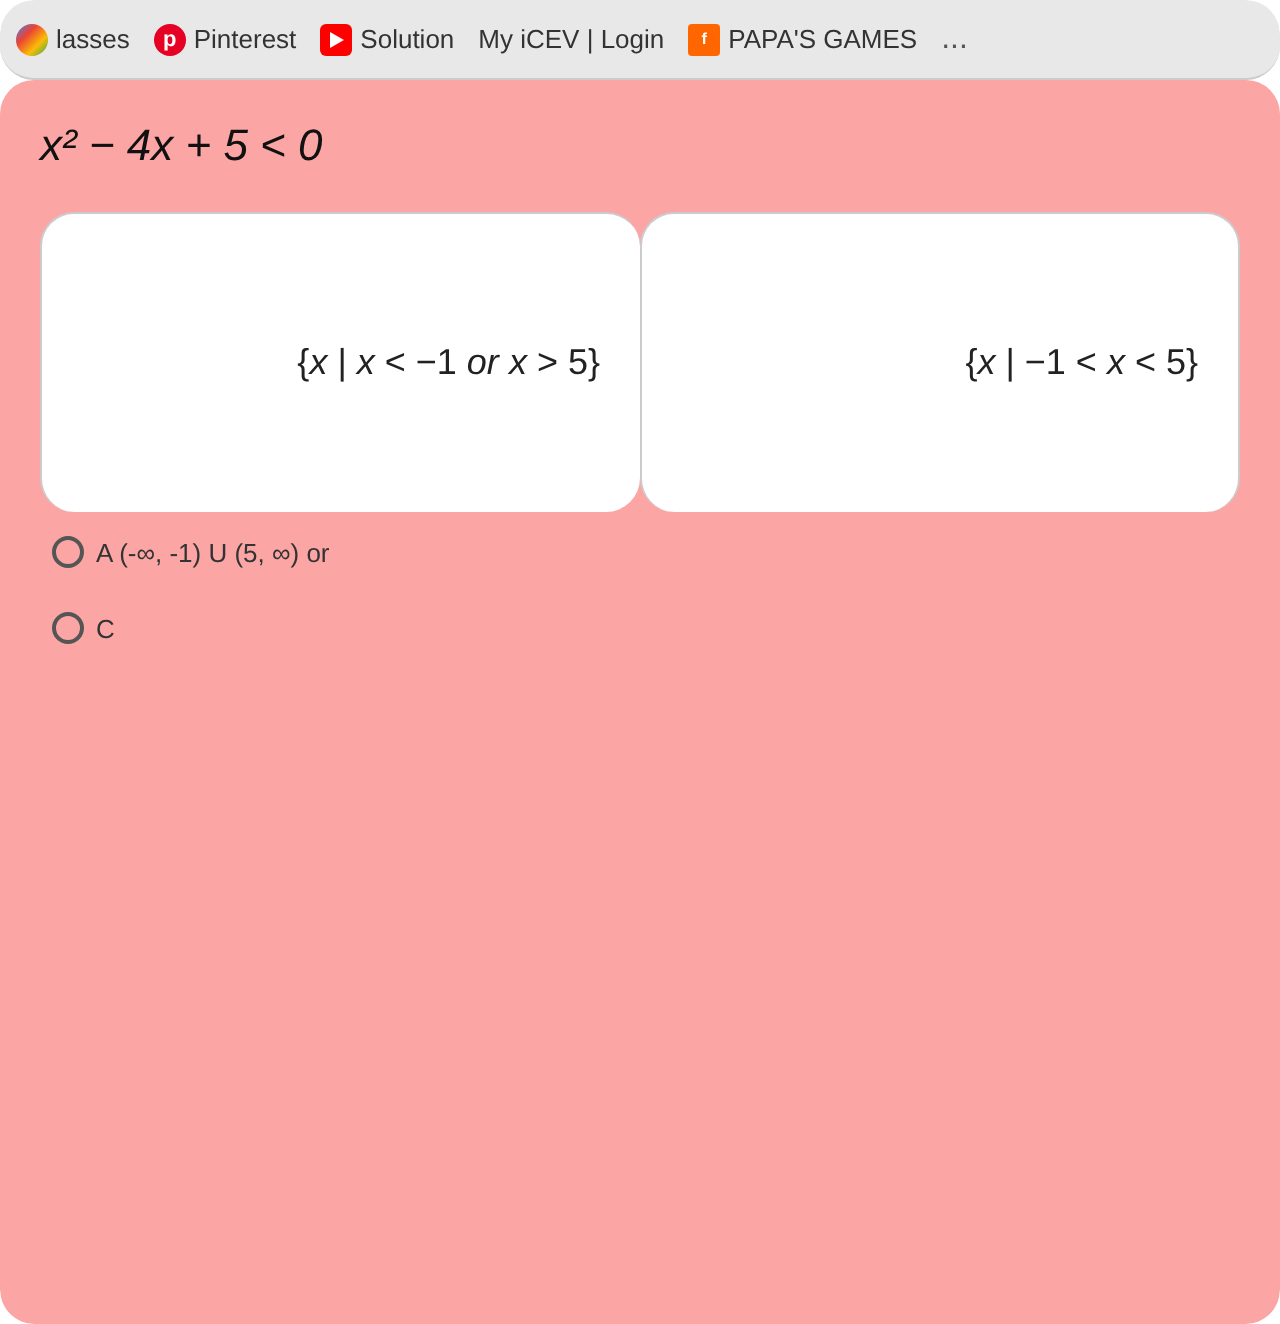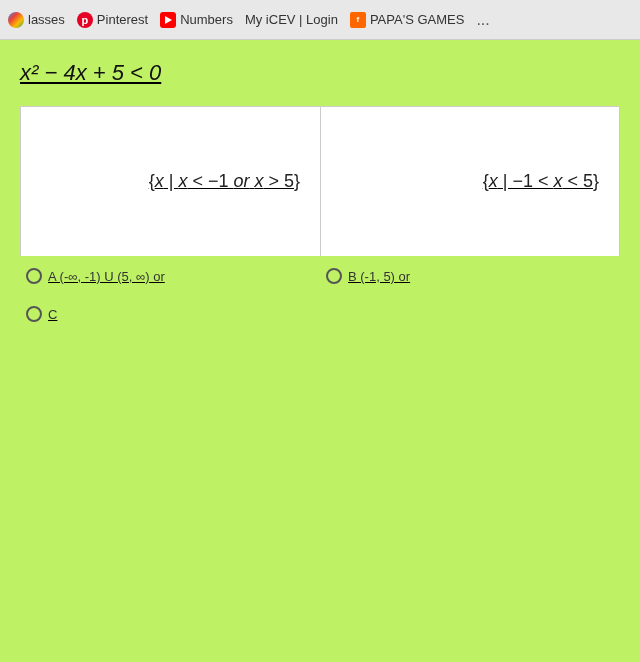--- a/index.html
+++ b/index.html
@@ -1,15 +1,15 @@
 <!DOCTYPE html>
 <html><head>
   <meta charset="utf-8">
   <style>
-    * { margin: 0; padding: 0; box-sizing: border-box; }
+    * { margin: 0; padding: 0; box-sizing: border-box; border-radius: 17px; }
 
     body {
       width: 640px;
       height: 662px;
       background: #fff;
       font-family: Arial, sans-serif;
       overflow: hidden;
     }
 
     
@@ -87,23 +87,22 @@
     }
 
     .tab-dots {
       font-size: 16px;
       color: #555;
     }
 
     
     .main-content {
       padding: 20px 20px 20px 20px;
-      background: #bef264;
+      background: #fca5a5;
       height: calc(662px - 40px);
-      text-decoration: underline;
     }
 
     .question-title {
       font-size: 22px;
       margin-bottom: 20px;
       color: #111;
       font-style: italic;
     }
 
     .answers-grid {
@@ -180,21 +179,21 @@
   <div class="tab-item">
     <div class="tab-icon-google"></div>
     <span>lasses</span>
   </div>
   <div class="tab-item">
     <div class="tab-icon-pinterest">p</div>
     <span>Pinterest</span>
   </div>
   <div class="tab-item">
     <div class="tab-icon-youtube"></div>
-    <span>Numbers</span>
+    <span>Solution</span>
   </div>
   <div class="tab-item">
     <span>My iCEV | Login</span>
   </div>
   <div class="tab-item">
     <div class="tab-icon-papas">f</div>
     <span>PAPA'S GAMES</span>
   </div>
   <div class="tab-item tab-dots">
     <span>...</span>
@@ -216,24 +215,20 @@
     <div class="answer-cell" style="border-bottom: none;">
       <span class="answer-text">{<em>x</em> | −1 &lt; <em>x</em> &lt; 5}</span>
     </div>
   </div>
 
   <div class="answer-label-row">
     <div class="answer-label">
       <div class="radio-circle"></div>
       <span class="answer-label-text">A  (-∞, -1) U (5, ∞) or</span>
     </div>
-    <div class="answer-label">
-      <div class="radio-circle"></div>
-      <span class="answer-label-text">B  (-1, 5) or</span>
-    </div>
   </div>
 
   <div class="answers-grid">
 
 
   </div>
 
   <div class="bottom-radio">
     <div class="radio-circle"></div>
     <span class="answer-label-text">C</span>

